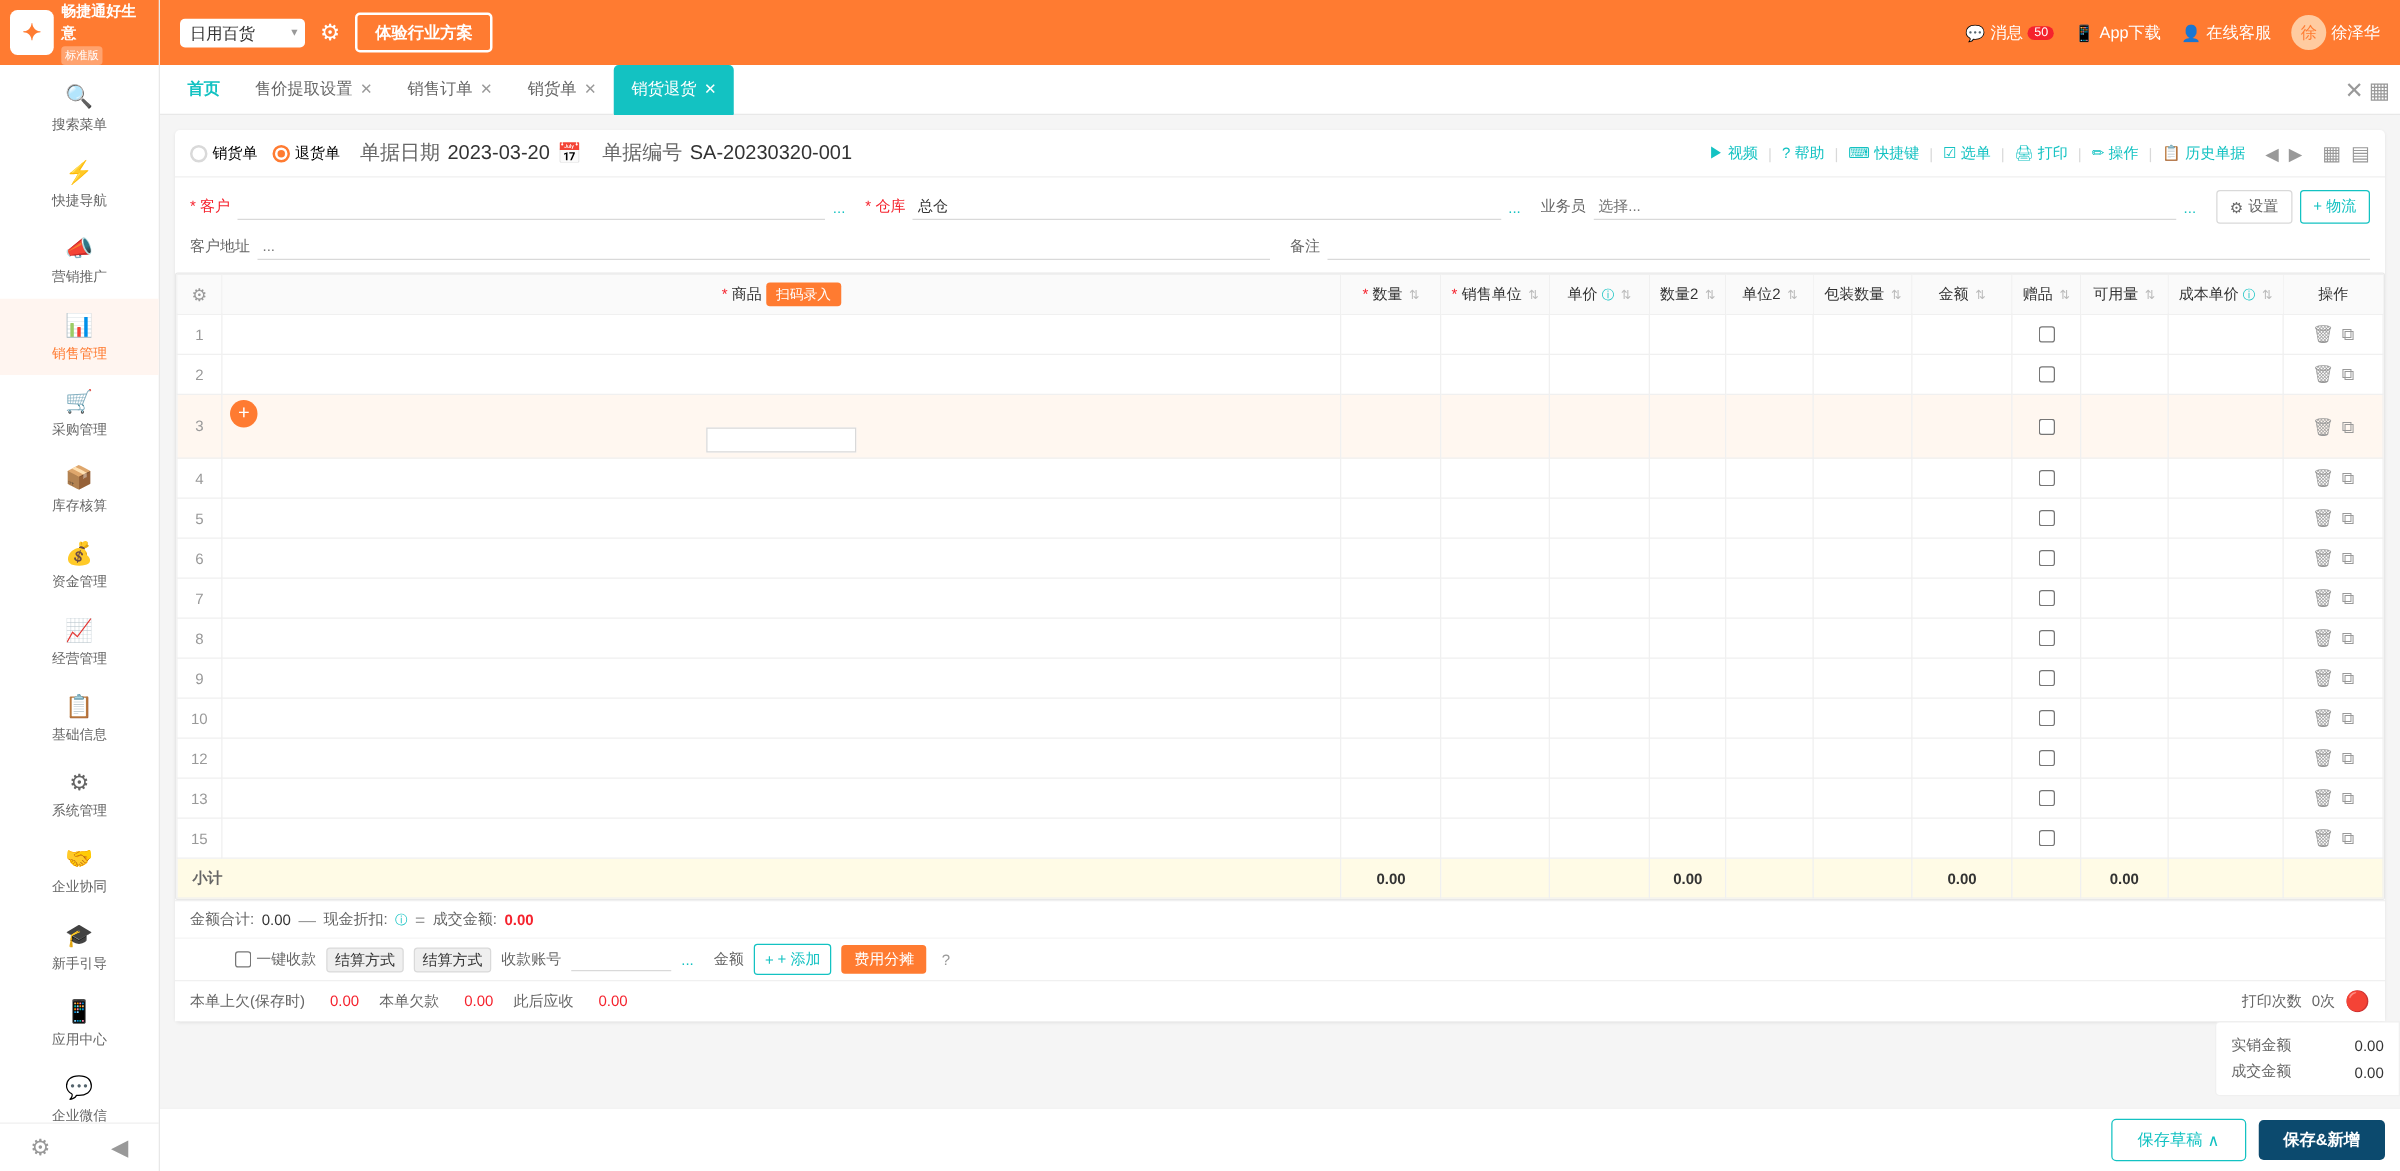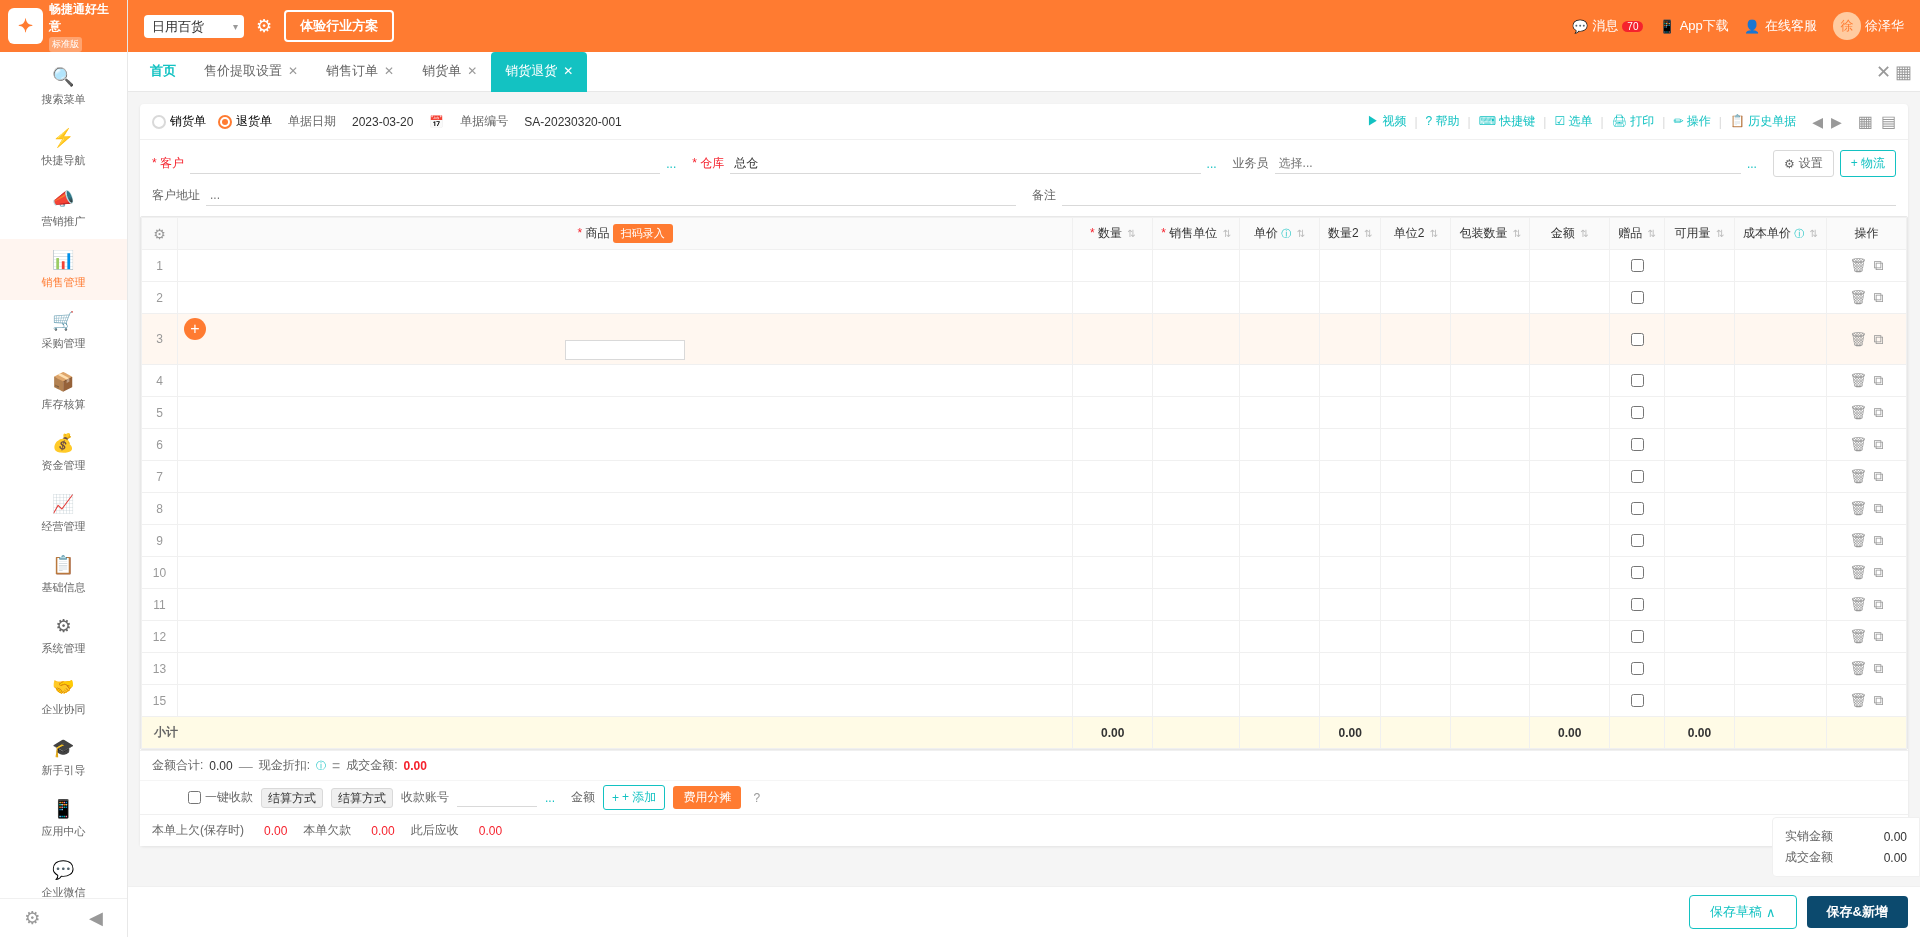--- a/index.html
+++ b/index.html
@@ -49,21 +49,21 @@
     
     .form-card { background: #fff; border-radius: 4px; padding: 0; box-shadow: 0 1px 3px rgba(0,0,0,0.08); }
 
     
     .form-header { padding: 8px 12px; display: flex; align-items: center; gap: 16px; border-bottom: 1px solid #f0f0f0; flex-wrap: wrap; }
     .radio-group { display: flex; gap: 12px; align-items: center; }
     .radio-item { display: flex; align-items: center; gap: 4px; cursor: pointer; font-size: 12px; }
     .radio-dot { width: 14px; height: 14px; border-radius: 50%; border: 2px solid #d9d9d9; display: inline-flex; align-items: center; justify-content: center; }
     .radio-dot.checked { border-color: #ff7b31; }
     .radio-dot.checked::after { content: ''; width: 6px; height: 6px; border-radius: 50%; background: #ff7b31; }
-    .form-field { display: flex; align-items: center; gap: 16px; font-size: 12px; }
+    .form-field { display: flex; align-items: center; gap: 6px; font-size: 16px; }
     .form-field label { color: #666; white-space: nowrap; }
     .form-value { color: #333; font-weight: 500; }
     .form-header-actions { margin-left: auto; display: flex; gap: 8px; align-items: center; }
     .action-link { color: #13c2c2; cursor: pointer; font-size: 12px; display: flex; align-items: center; gap: 3px; }
     .action-sep { color: #d9d9d9; }
 
     
     .form-body { padding: 10px 12px; display: flex; flex-direction: column; gap: 8px; }
     .form-row { display: flex; align-items: center; gap: 16px; flex-wrap: wrap; }
     .form-group { display: flex; align-items: center; gap: 6px; flex: 1; min-width: 200px; }
@@ -224,21 +224,21 @@
         <option>日用百货</option>
       </select>
     </div>
     <span class="topbar-gear">⚙</span>
     <button class="topbar-btn">体验行业方案</button>
     <div class="topbar-spacer"></div>
     <div class="topbar-right">
       <div class="topbar-right-item">
         <span>💬</span>
         <span>消息</span>
-        <span class="badge">70</span>
+        <span class="badge">50</span>
       </div>
       <div class="topbar-right-item">
         <span>📱</span>
         <span>App下载</span>
       </div>
       <div class="topbar-right-item">
         <span>👤</span>
         <span>在线客服</span>
       </div>
       <div class="topbar-right-item">
@@ -611,44 +611,20 @@
       <td></td>
       <td></td>
       <td>
         <div class="action-icons">
           <span class="action-icon">🗑</span>
           <span class="action-icon">⧉</span>
         </div>
       </td>
     </tr>
               <tr>
-      <td><span class="row-num">11</span></td>
-      <td></td>
-      <td></td>
-      <td></td>
-      <td></td>
-      <td></td>
-      <td></td>
-      <td></td>
-      <td></td>
-      <td>
-                  <div class="checkbox-cell">
-                    <input type="checkbox" style="">
-                  </div>
-                </td>
-      <td></td>
-      <td></td>
-      <td>
-        <div class="action-icons">
-          <span class="action-icon">🗑</span>
-          <span class="action-icon">⧉</span>
-        </div>
-      </td>
-    </tr>
-              <tr>
       <td><span class="row-num">12</span></td>
       <td></td>
       <td></td>
       <td></td>
       <td></td>
       <td></td>
       <td></td>
       <td></td>
       <td></td>
       <td>

